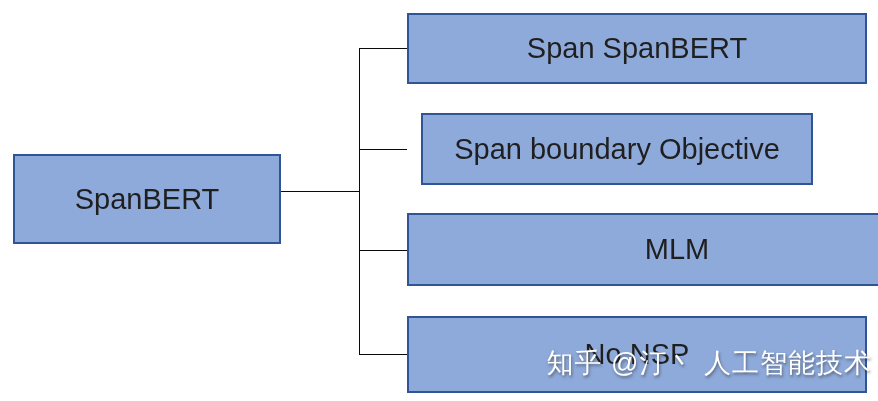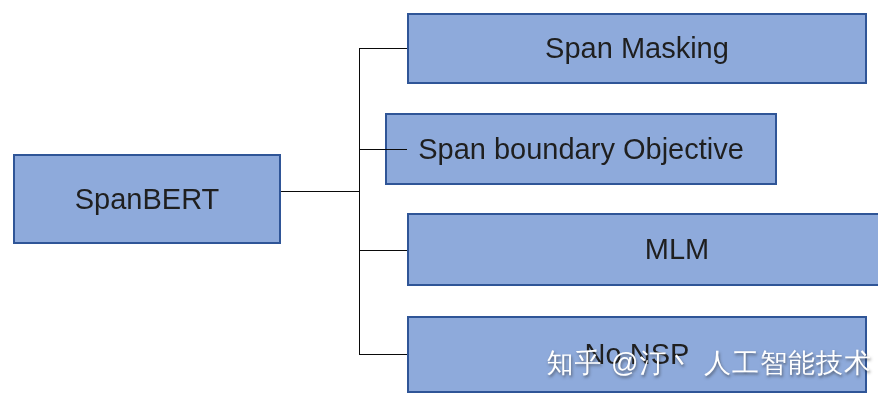--- a/index.html
+++ b/index.html
@@ -23,21 +23,21 @@
     background:var(--node-fill);
     border:2px solid var(--node-border);
     display:flex;align-items:center;justify-content:center;
     color:var(--text);
     font-size:29px;
     line-height:1;
     white-space:nowrap;
   }
   .node-root{left:13px;top:154px;width:268px;height:90px;}
   .node-c0{left:407px;top:13px;width:460px;height:71px;}
-  .node-c1{left:385px;top:113px;width:392px;height:72px;}
+  .node-c1{left:421px;top:113px;width:392px;height:72px;}
   .node-c2{left:407px;top:213px;width:540px;height:73px;}
   .node-c3{left:407px;top:316px;width:460px;height:77px;}
   .line{position:absolute;background:var(--connector);}
   .line-h{height:1px;}
   .line-v{width:1px;}
   .ln-root  {left:281px;top:191px;width:78px;}
   .ln-trunk {left:359px;top:48px;height:307px;}
   .ln-b0{left:359px;top:48px;width:48px;}
   .ln-b1{left:359px;top:149px;width:48px;}
   .ln-b2{left:359px;top:250px;width:48px;}
@@ -57,21 +57,21 @@
 </head>
 <body>
 
 <div class="stage">
 
   <div class="node node-root">
     <span>SpanBERT</span>
   </div>
 
   <div class="node node-c0">
-    <span>Span Masking</span>
+    <span>Span SpanBERT</span>
   </div>
   <div class="node node-c1">
     <span>Span boundary Objective</span>
   </div>
   <div class="node node-c2">
     <span>MLM</span>
   </div>
   <div class="node node-c3">
     <span>No NSP</span>
   </div>

